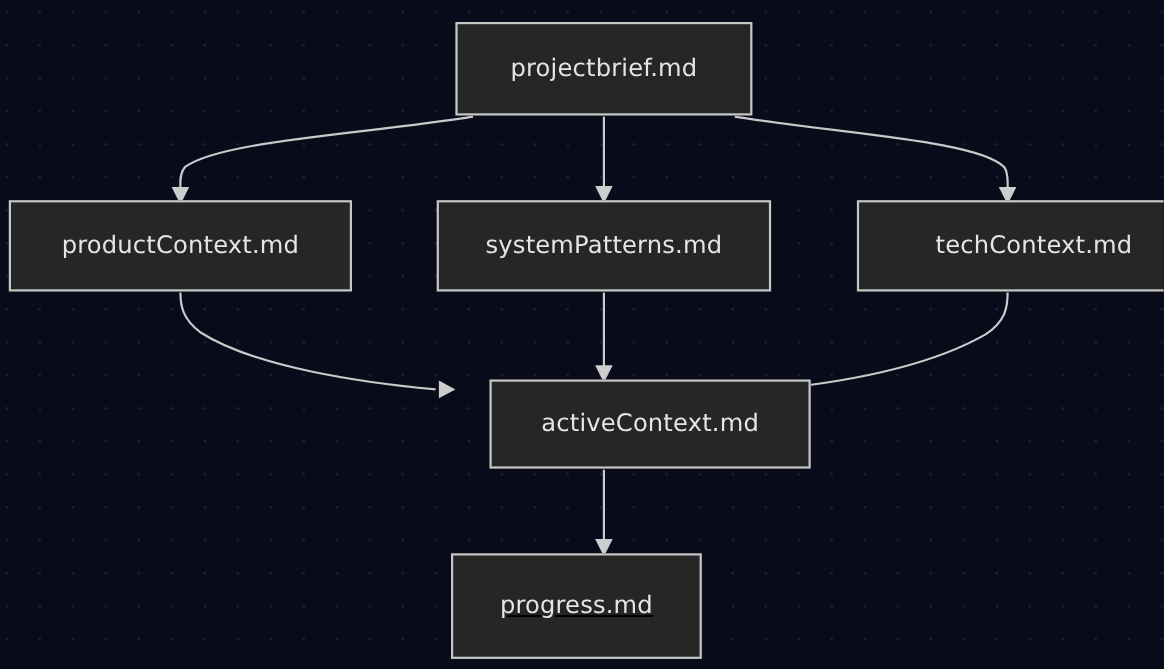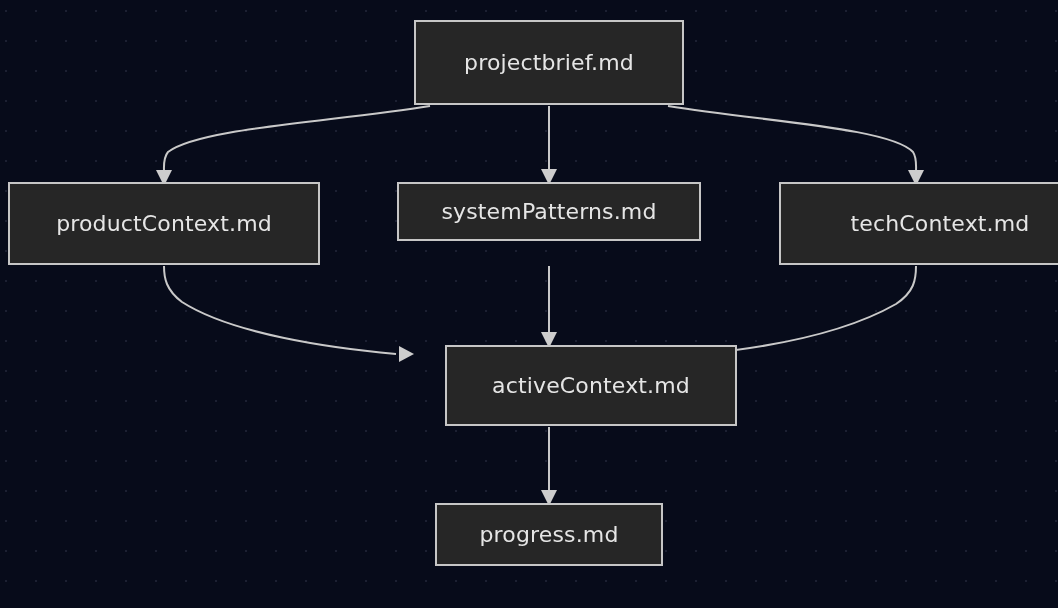--- a/index.html
+++ b/index.html
@@ -53,24 +53,24 @@
     font-size: 22px;
     font-weight: 400;
     letter-spacing: 0.15px;
     line-height: 1;
     white-space: nowrap;
     font-family: "DejaVu Sans", "Liberation Sans", sans-serif;
   }
   
   #node-projectbrief   { left: 414px; top: 20px;  width: 270px; height: 85px; }
   #node-productcontext { left: 8px;   top: 182px; width: 312px; height: 83px; }
-  #node-systempatterns { left: 397px; top: 182px; width: 304px; height: 59px; }
+  #node-systempatterns { left: 397px; top: 182px; width: 304px; height: 83px; }
   #node-techcontext    { left: 779px; top: 182px; width: 322px; height: 83px; }
   #node-activecontext  { left: 403px; top: 345px; width: 292px; height: 81px; margin-left: 42px; }
-  #node-progress       { left: 435px; top: 503px; width: 228px; height: 63px; }
+  #node-progress       { left: 410px; top: 503px; width: 228px; height: 96px; text-decoration: underline; }
 </style>
 </head>
 <body>
 
 <div id="canvas">
 
   <svg id="edge-layer" viewBox="0 0 1058 608" width="1058" height="608" xmlns="http://www.w3.org/2000/svg">
 
     <g>
       <path class="edge-path" d="M 430 106 C 330 122, 200 128, 168 152 C 163 158, 164 166, 164 172"></path>

